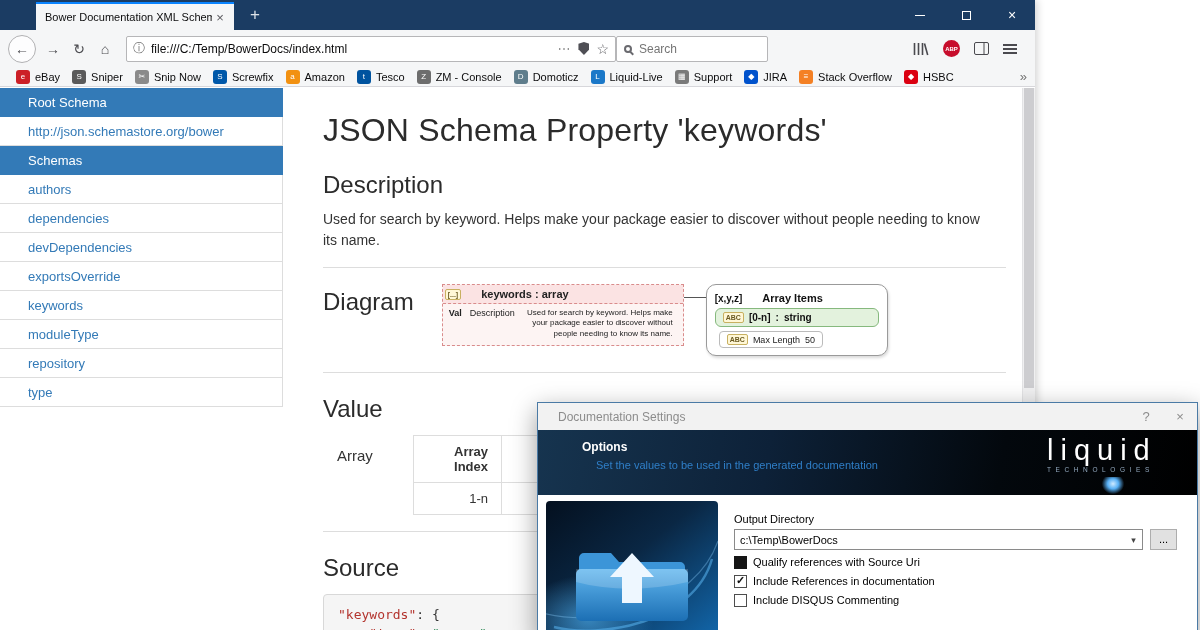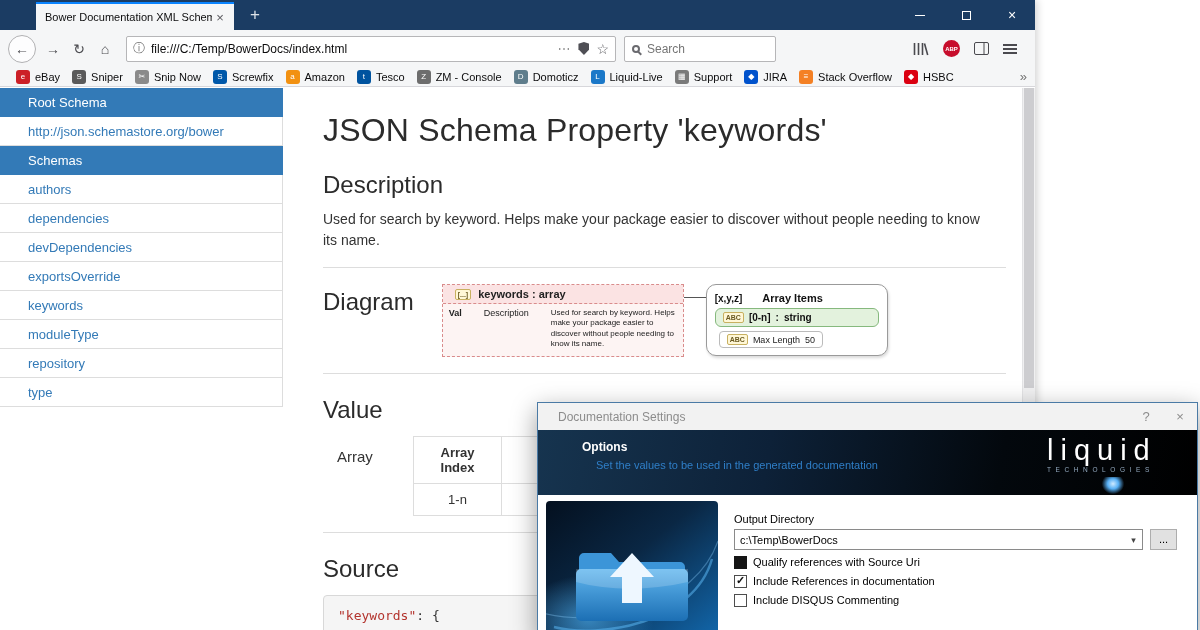--- a/index.html
+++ b/index.html
@@ -34,21 +34,21 @@
   .urlbar { width:490px; height:26px; background:#fff; border:1px solid #b6b6b8; border-radius:2px;
             display:flex; align-items:center; margin-left:8px; padding:0 6px; flex:none; }
   .urlbar .info { color:#737373; font-size:12px; margin-right:6px; }
   .urlbar input { border:none; outline:none; flex:1; font-size:12px; color:#0c0c0d;
                   font-family:"Liberation Sans", sans-serif; background:transparent; }
   .page-action { color:#737373; font-size:13px; margin-left:7px; flex:none; }
   .icon-shield { width:11px; height:13px; background:#4f4f55; margin-left:8px; flex:none;
                  clip-path:polygon(50% 0, 100% 14%, 100% 55%, 50% 100%, 0 55%, 0 14%); }
   .star { color:#5a5a5f; font-size:14px; margin-left:7px; flex:none; }
   .searchbar { width:152px; height:26px; background:#fff; border:1px solid #b6b6b8; border-radius:2px;
-               display:flex; align-items:center; margin-left:8px; padding:0 7px; flex:none; }
+               display:flex; align-items:center; margin-left:0; padding:0 7px; flex:none; }
   .icon-search { width:8px; height:8px; border:2px solid #6a6a6f; border-radius:50%; position:relative;
                  flex:none; margin-right:7px; }
   .icon-search::after { content:""; position:absolute; width:5px; height:2px; background:#6a6a6f;
                         transform:rotate(45deg); right:-4px; bottom:-3px; }
   .searchbar input { border:none; outline:none; flex:1; font-size:12px; color:#737373;
                      font-family:"Liberation Sans", sans-serif; background:transparent; }
   .nav-right { margin-left:auto; display:flex; align-items:center; }
   .abp { width:17px; height:17px; border-radius:50%; background:#c70d2c; color:#fff; font-size:6px;
          font-weight:bold; display:flex; align-items:center; justify-content:center; margin:0 8px; }
   .icon-menu { width:14px; height:10px; border-top:2px solid #4a4a4f; border-bottom:2px solid #4a4a4f;
@@ -78,26 +78,26 @@
   h1.page-title { font-size:32px; font-weight:400; color:#2b2b2b; margin-top:2px; letter-spacing:.2px; }
   h2.sec { font-size:24px; font-weight:400; color:#2b2b2b; margin-top:22px; }
   .desc-p { font-size:14px; color:#333; line-height:1.5; margin-top:10px; max-width:672px; }
   hr.rule { border:none; border-top:1px solid #ddd; margin:16px 0; }
 
   
   .diagram-row { display:flex; align-items:flex-start; margin-top:14px; }
   .diagram-row h2.sec { margin-top:4px; }
   .diag-canvas { display:flex; align-items:flex-start; margin-left:28px; }
   .node-pink { width:242px; border:1px dashed #d98c8c; background:#fdf4f3; }
-  .np-head { display:flex; align-items:center; gap:7px; background:#fbe3e3; border-bottom:1px dashed #d98c8c;
-             padding:3px 12px; }
+  .np-head { display:flex; align-items:center; gap:20px; background:#fbe3e3; border-bottom:1px dashed #d98c8c;
+             padding:3px 2px; }
   .mini-badge { font-size:7px; font-weight:bold; color:#6b5a21; background:#fff7d6; border:1px solid #c8b060;
                 border-radius:2px; padding:0 2px; line-height:9px; }
   .np-title { font-size:11px; font-weight:bold; color:#222; }
-  .np-body { display:flex; gap:22px; padding:4px 6px 6px 6px; }
+  .np-body { display:flex; gap:8px; padding:4px 6px 6px 6px;text-align:right; }
   .np-val { font-size:9px; font-weight:bold; color:#222; }
   .np-desc-label { font-size:9px; color:#222; }
   .np-desc { font-size:8px; color:#222; line-height:1.3; width:150px; }
   .connector { width:22px; border-top:1px solid #555; margin-top:13px; }
   .node-items { border:1px solid #9a9a9a; border-radius:10px; background:#fff; padding:5px 8px 7px 8px;
                 box-shadow:1px 2px 3px rgba(0,0,0,.15); width:182px; }
   .ni-head { display:flex; align-items:center; gap:20px; padding:2px 0 4px 0; }
   .ni-xyz { font-size:10px; font-weight:bold; color:#111; }
   .ni-title { font-size:11px; font-weight:bold; color:#111; }
   .ni-item { display:flex; align-items:center; gap:5px; border:1px solid #86b97e; background:#e3f2dd;
@@ -105,21 +105,21 @@
   .ni-range, .ni-sep, .ni-type { font-size:10px; font-weight:bold; color:#111; }
   .ni-constraint { display:flex; align-items:center; gap:5px; border:1px solid #bbb; border-radius:4px;
                    background:#fff; margin:4px 0 0 4px; padding:2px 7px; width:fit-content; }
   .ni-clabel, .ni-cval { font-size:9px; color:#222; }
 
   
   .value-row { display:flex; margin-top:12px; }
   .vt-label { font-size:15px; color:#333; width:76px; padding-top:12px; margin-left:14px; }
   table.vt { border-collapse:collapse; }
   table.vt th, table.vt td { border:1px solid #ddd; font-size:13px; color:#333; padding:8px 13px;
-                             text-align:center; }
+                             text-align:right; }
   table.vt th { font-weight:bold; }
   table.vt th.c1, table.vt td.c1 { width:88px; }
   table.vt th.c2, table.vt td.c2 { width:330px; }
 
   
   .code { margin-top:12px; width:685px; background:#f5f5f5; border:1px solid #d8d8d8; border-radius:4px;
           padding:10px 14px; font-family:"DejaVu Sans Mono", monospace; font-size:13px; line-height:19px;
           white-space:pre; color:#333; }
   .tk-k { color:#b3342e; }
   .tk-s { color:#2e8b57; }

